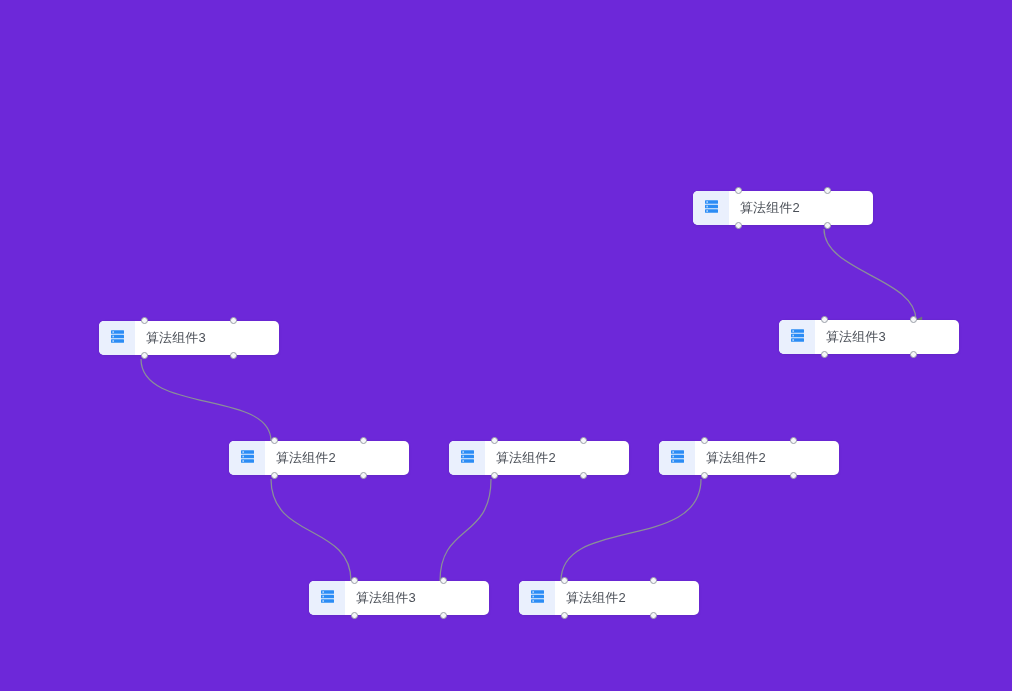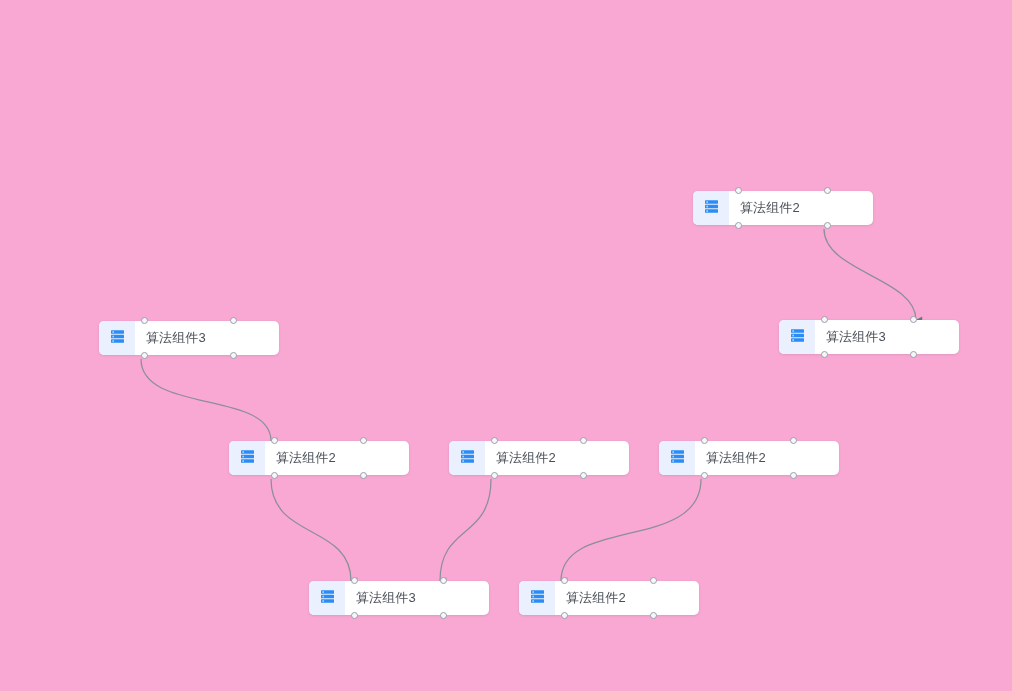--- a/index.html
+++ b/index.html
@@ -13,21 +13,21 @@
     font-family: "Liberation Sans", "DejaVu Sans", sans-serif;
     overflow: hidden;
     position: relative;
   }
   #canvas {
     position: absolute;
     left: 0;
     top: 0;
     width: 1012px;
     height: 691px;
-    background: #f9a8d4;
+    background: #6d28d9;
   }
   #edge-layer {
     position: absolute;
     left: 0;
     top: 0;
     width: 1012px;
     height: 691px;
     pointer-events: none;
   }
   .node {

